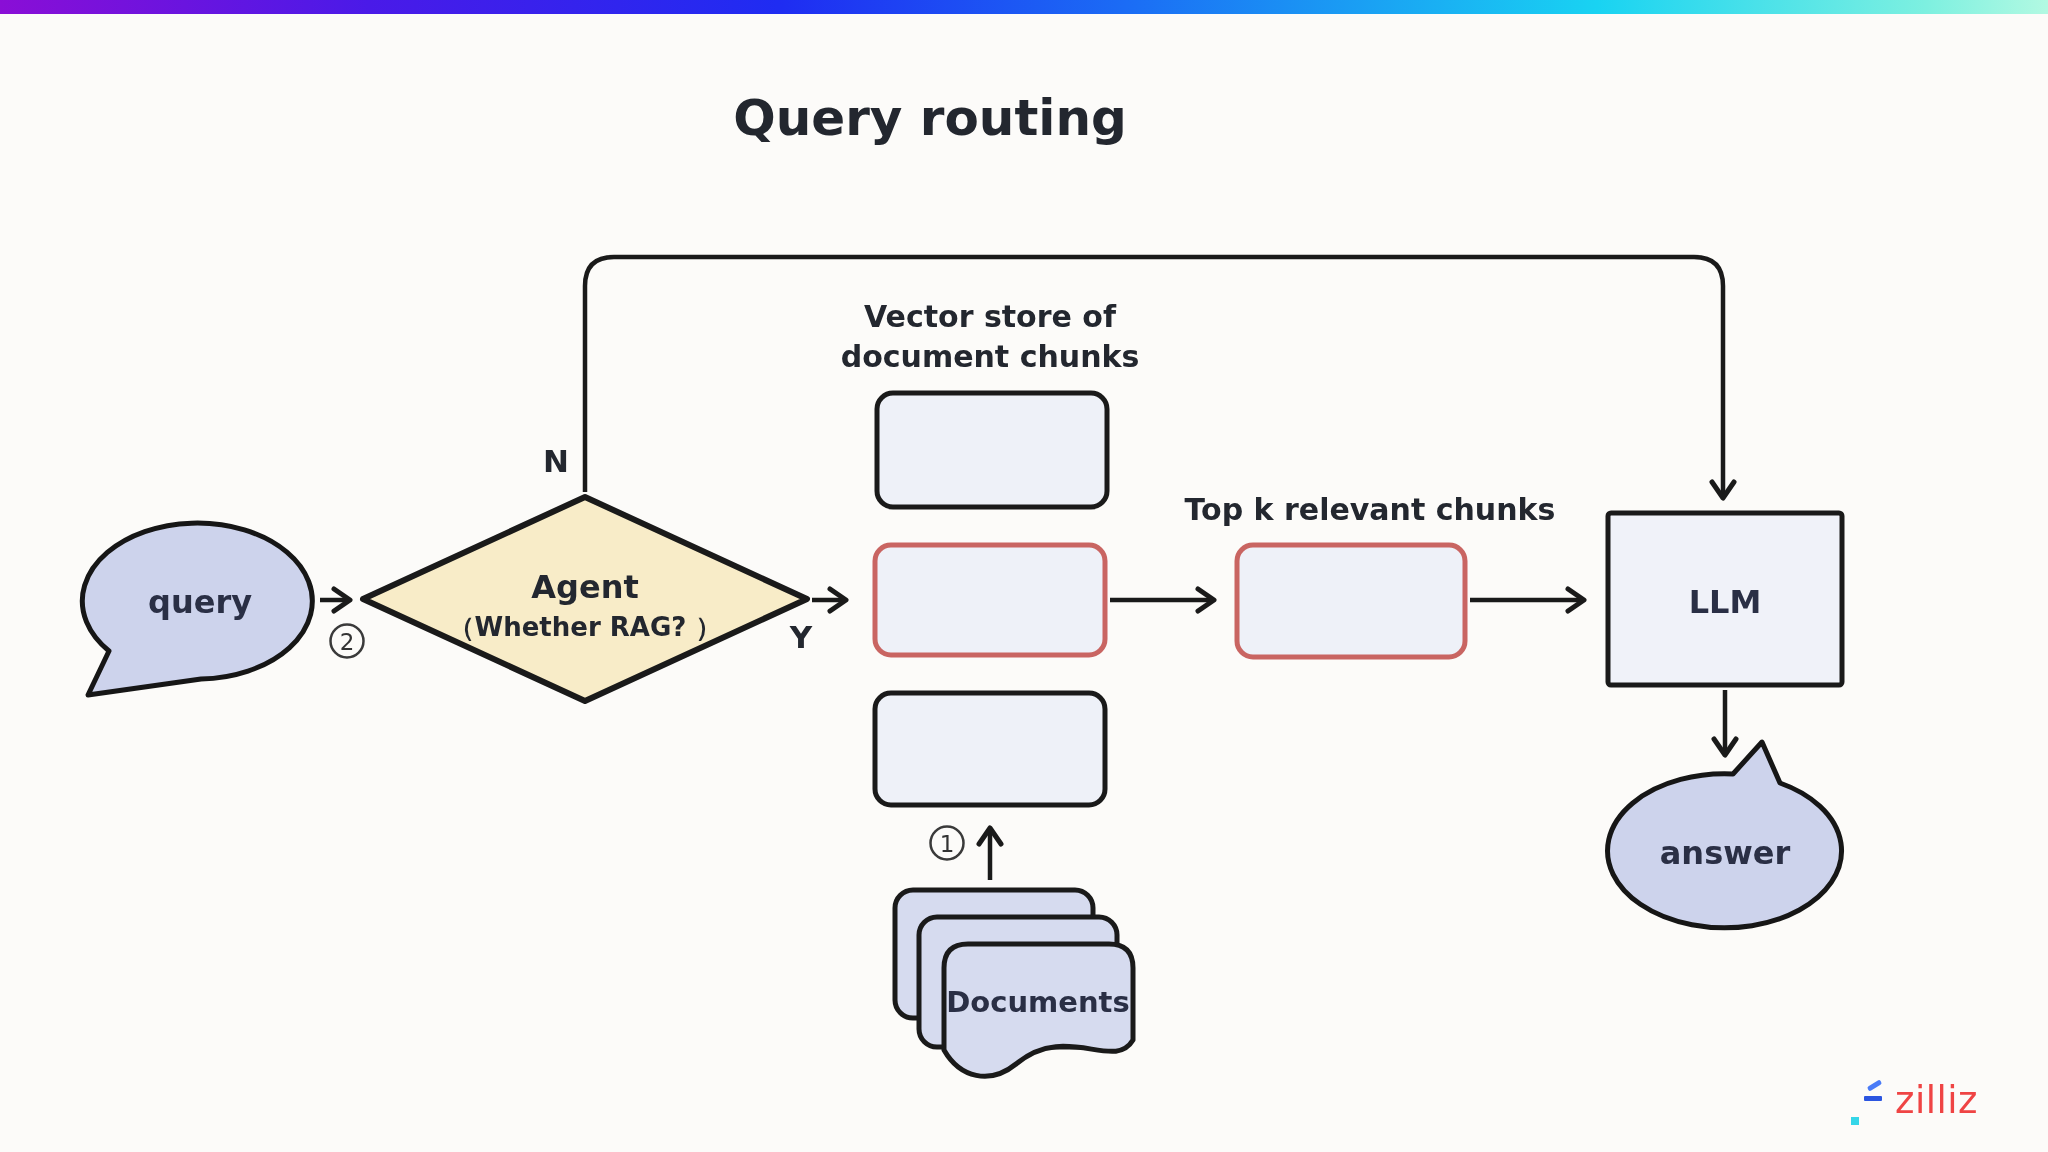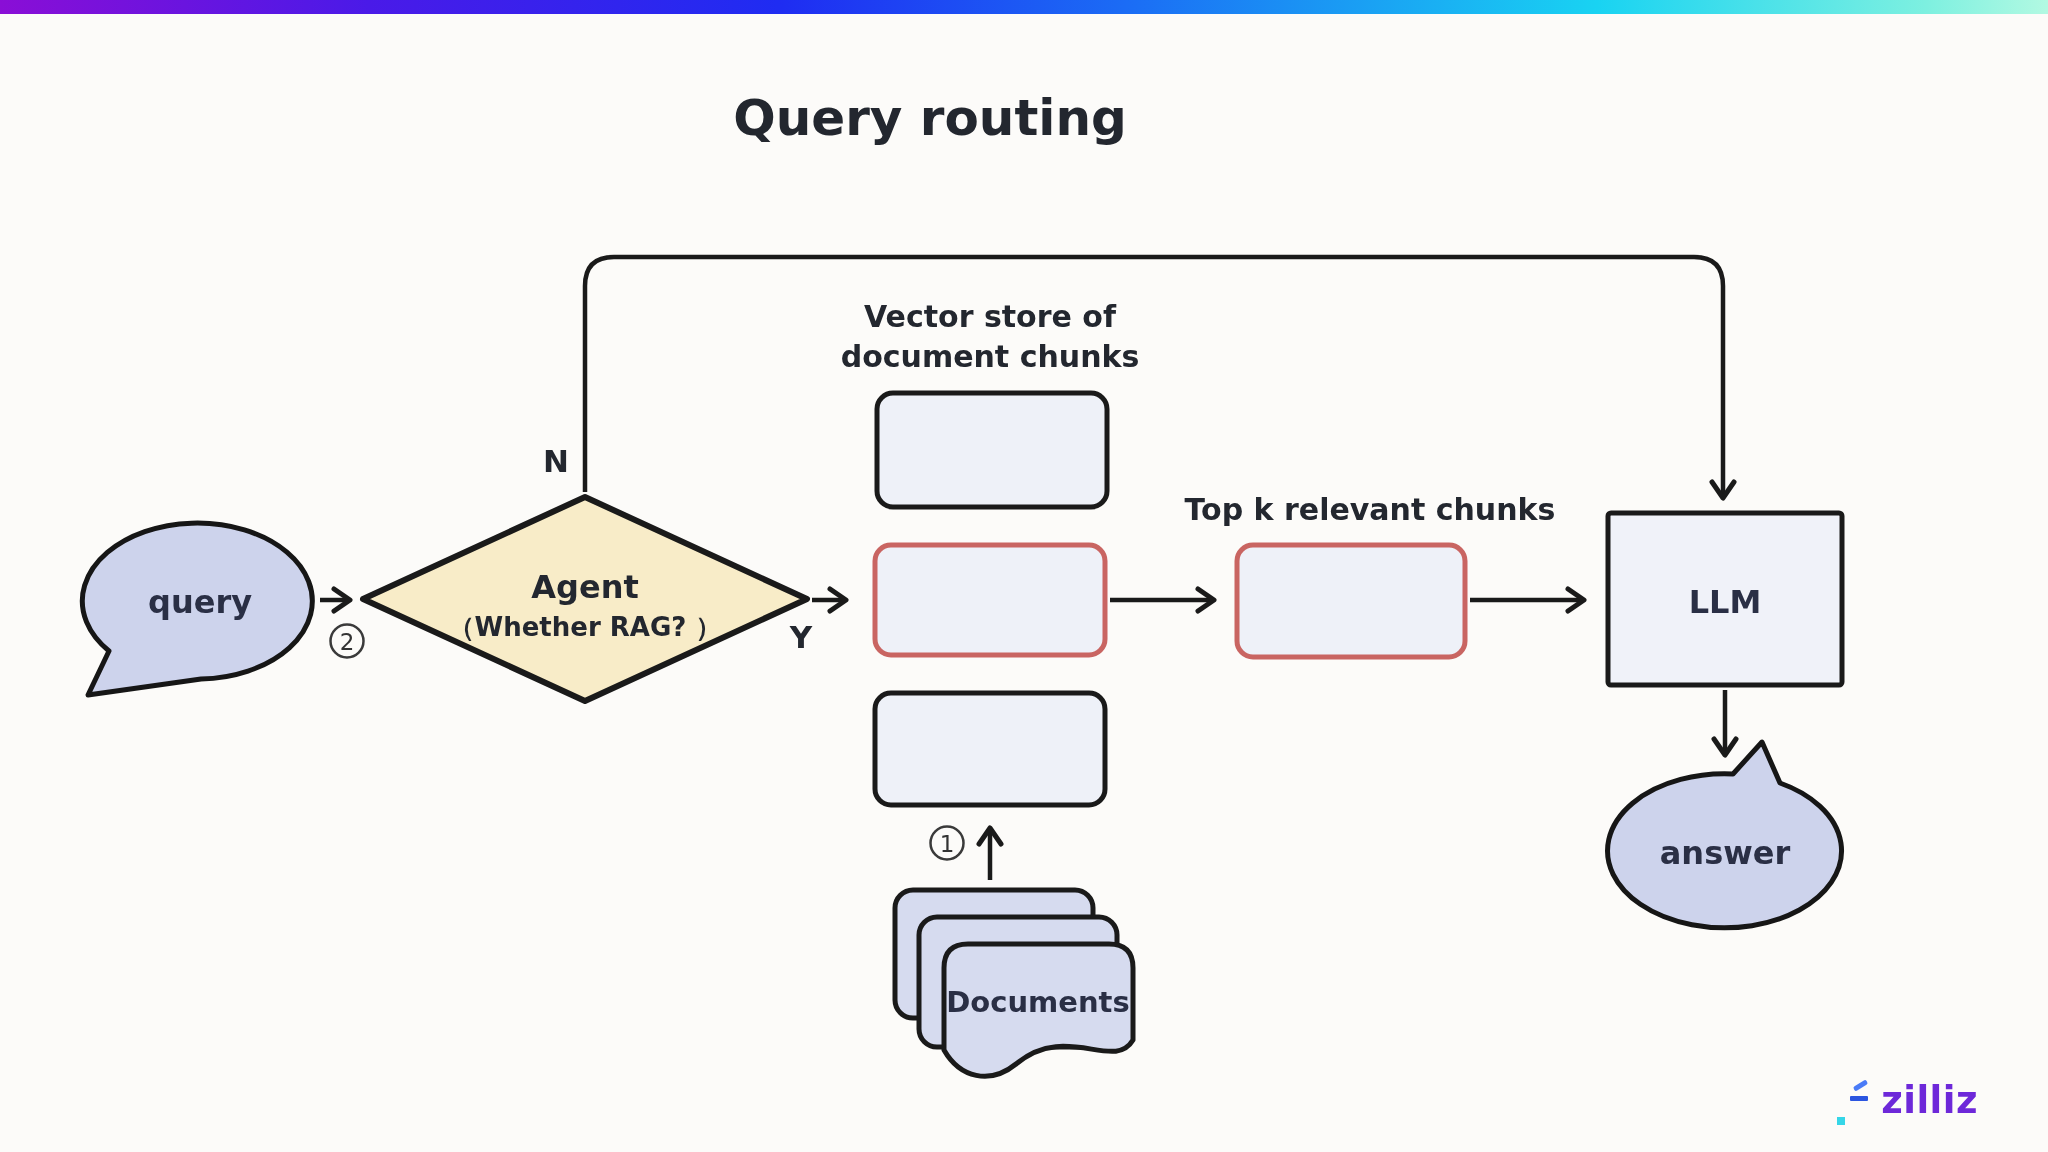--- a/index.html
+++ b/index.html
@@ -39,21 +39,21 @@
   }
   .logo-dash-bottom{
     position:absolute;left:11px;top:19px;width:18px;height:5px;
     background:#2b55e0;border-radius:1px;
   }
   .logo-square{
     position:absolute;left:-2px;top:40px;width:8px;height:8px;
     background:#35d6e8;
   }
   .logo-text{
-    font-size:37px;font-weight:bold;color:#6d28d9;letter-spacing:0.5px;
+    font-size:37px;font-weight:normal;color:#ef4444;letter-spacing:0.5px;
   }
 </style>
 </head>
 <body>
 
 <div class="page">
   <div class="topbar"></div>
 
   <svg width="2048" height="1152" viewBox="0 0 2048 1152">
     <defs>

